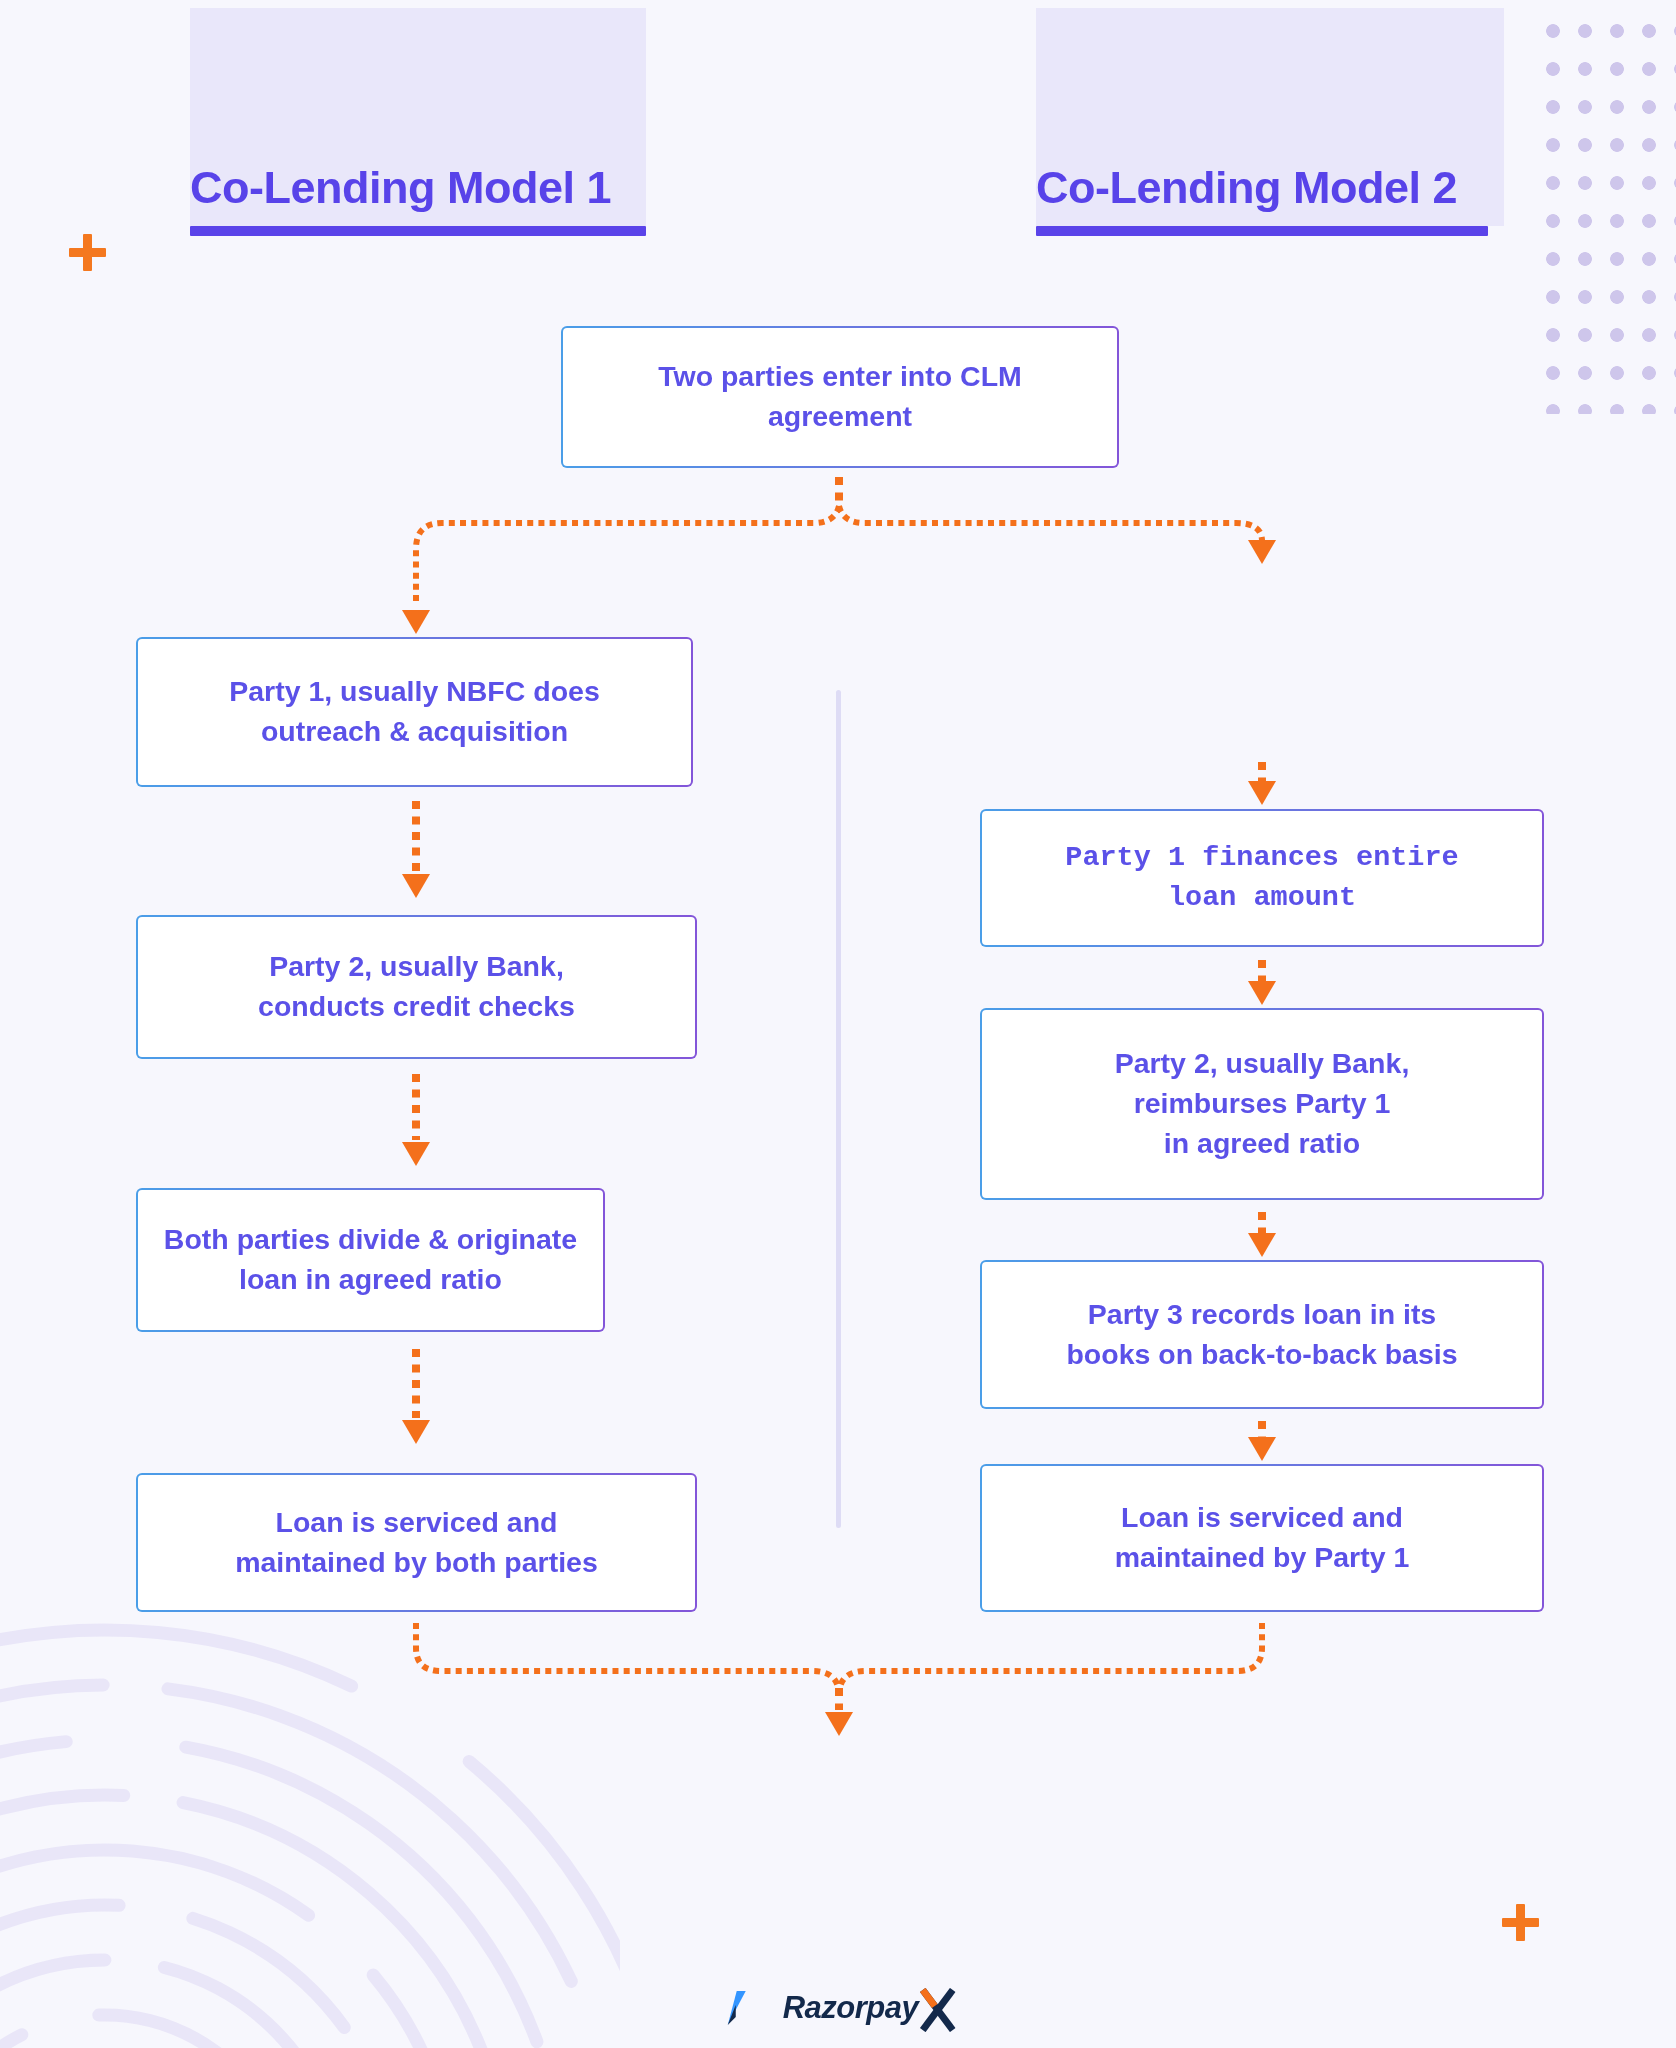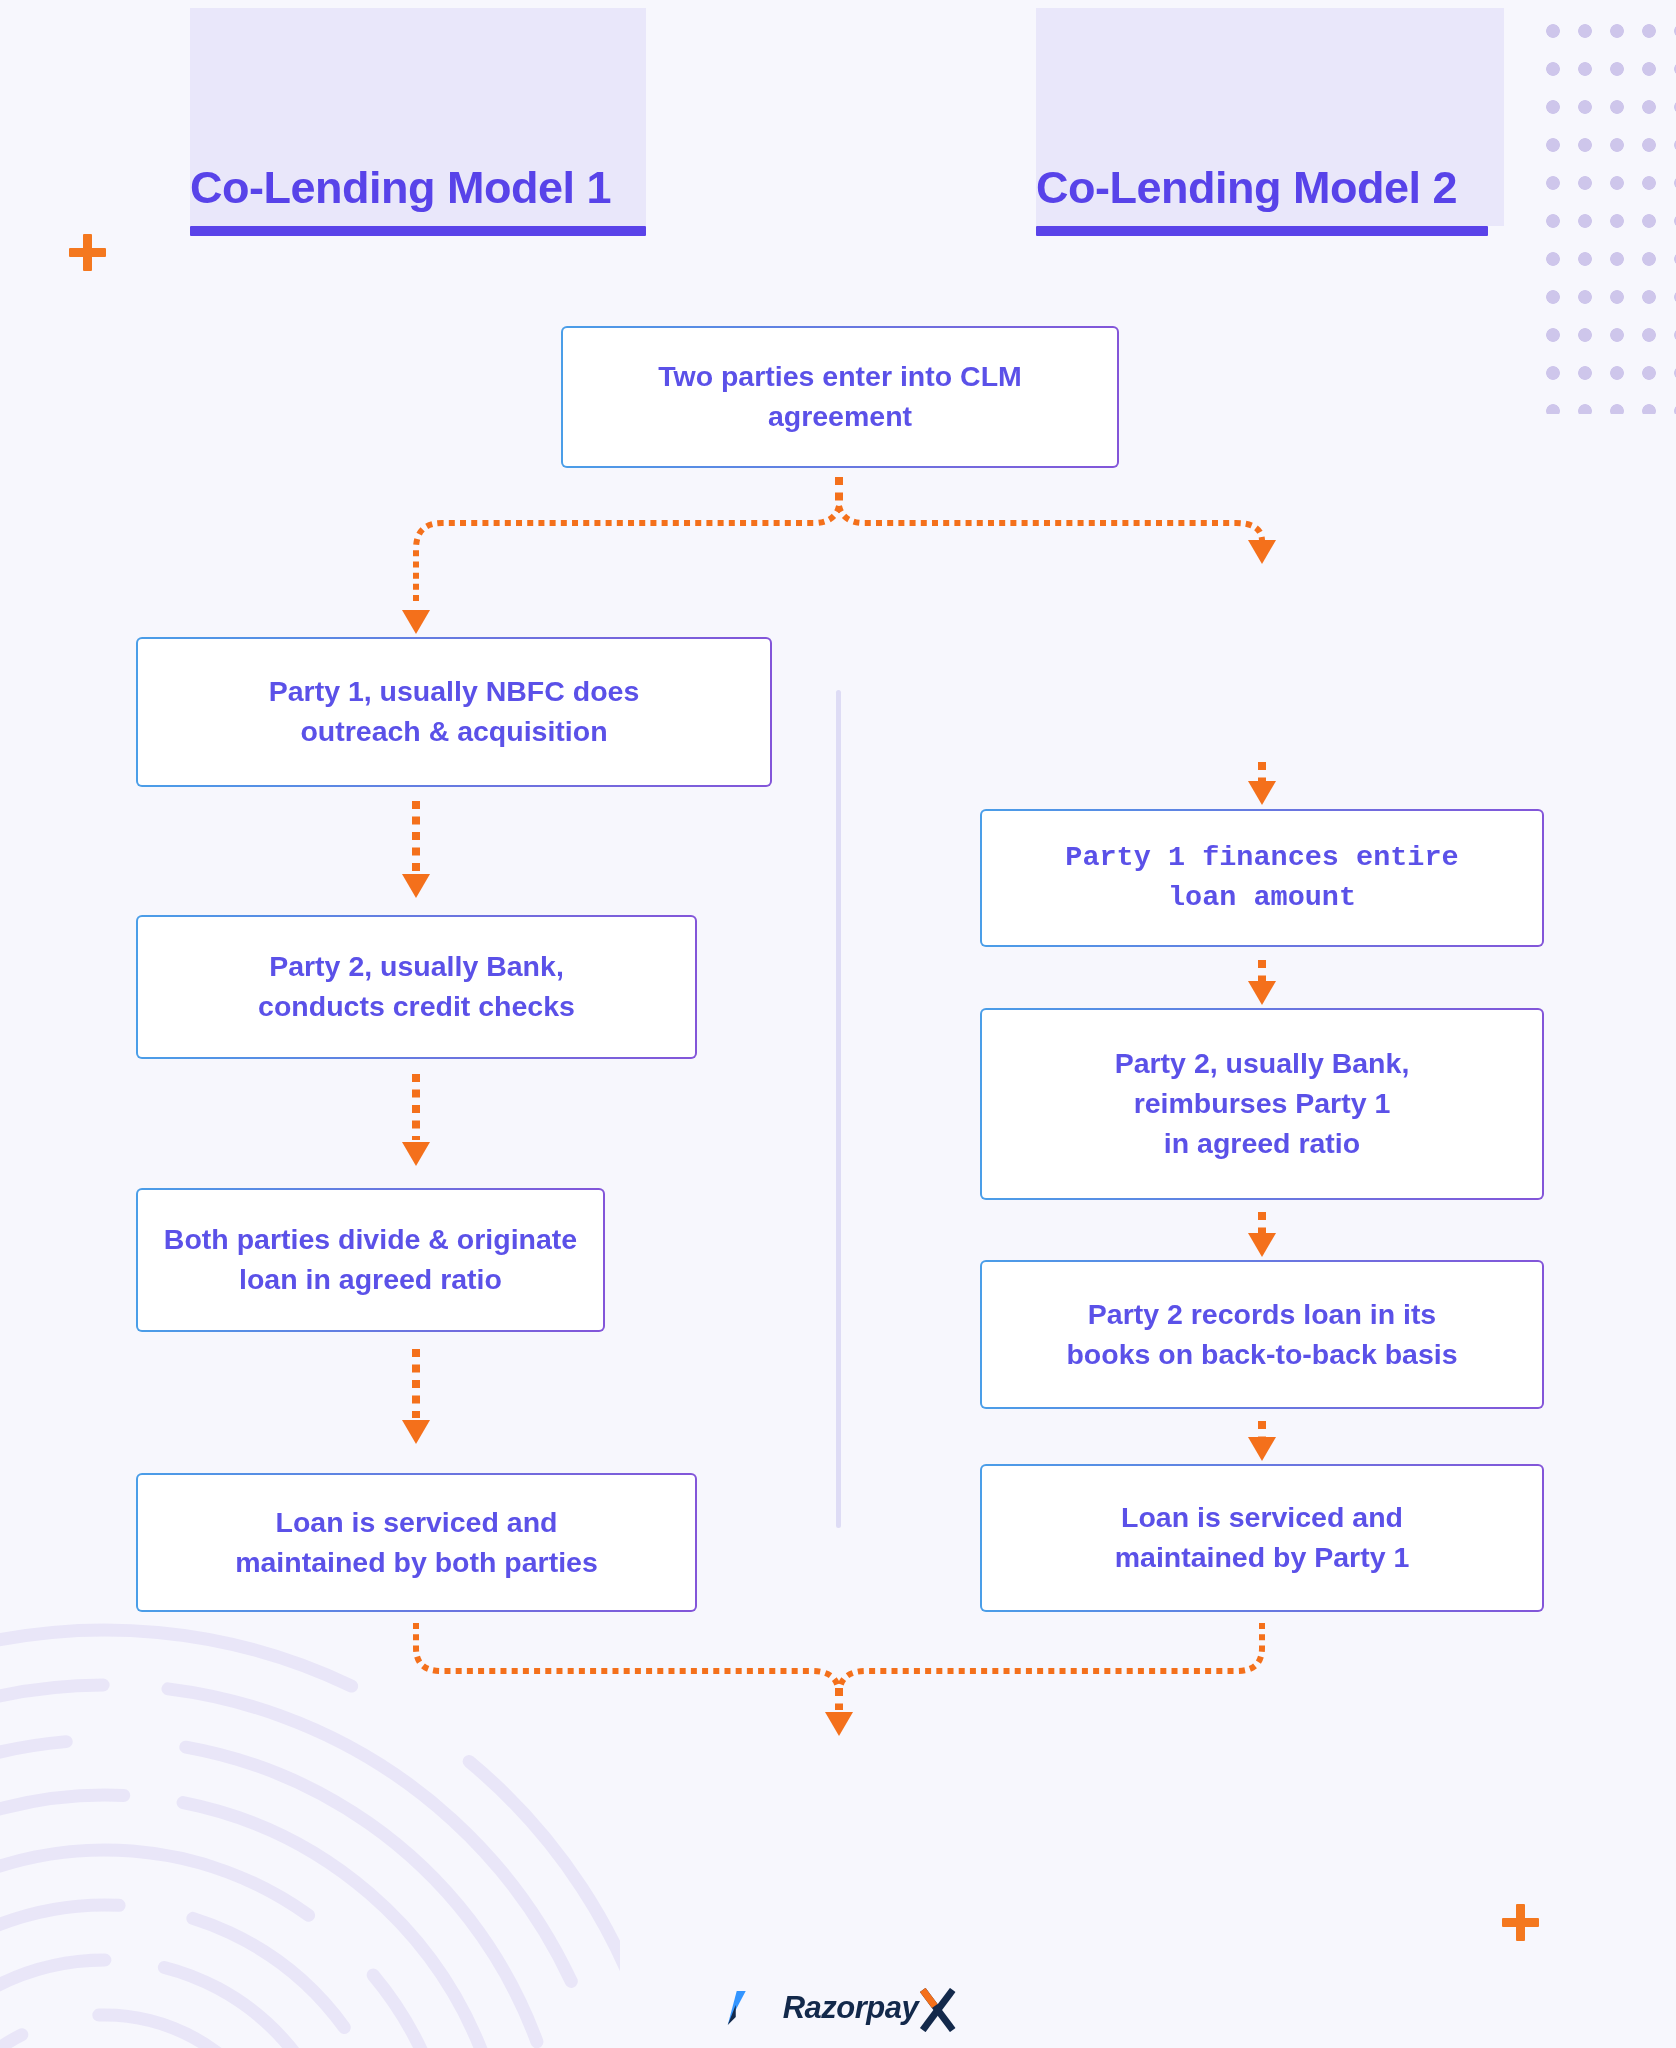--- a/index.html
+++ b/index.html
@@ -74,21 +74,21 @@
     background:linear-gradient(#ffffff,#ffffff) padding-box,
                linear-gradient(90deg,#4a9ee8,#8355d9) border-box;
     display:flex;align-items:center;justify-content:center;
     text-align:center;
     color:#5b51e8;
     font-size:28.5px;font-weight:bold;line-height:1.4;
     white-space:pre-line;
     box-sizing:border-box;
   }
   .node-start {left:561px; top:326px;  width:558px; height:142px;}
-  .node-m1-1  {left:136px; top:637px;  width:636px; height:150px;}
+  .node-m1-1  {left:136px; top:637px;  width:557px; height:150px;}
   .node-m1-2  {left:136px; top:915px;  width:561px; height:144px;}
   .node-m1-3  {left:136px; top:1188px; width:469px; height:144px;}
   .node-m1-4  {left:136px; top:1473px; width:561px; height:139px;}
   .node-m2-1  {left:980px; top:566px;  width:564px; height:184px;}
   .node-m2-2  {left:980px; top:809px;  width:564px; height:138px;font-family:Liberation Mono, monospace;}
   .node-m2-3  {left:980px; top:1008px; width:564px; height:192px;}
   .node-m2-4  {left:980px; top:1260px; width:564px; height:149px;}
   .node-m2-5  {left:980px; top:1464px; width:564px; height:148px;}
   .node-end   {left:561px; top:1740px; width:558px; height:150px;}
 
@@ -185,21 +185,21 @@
 conducts credit checks</div>
   <div class="node node-m1-3">Both parties divide &amp; originate
 loan in agreed ratio</div>
   <div class="node node-m1-4">Loan is serviced and
 maintained by both parties</div>
   <div class="node node-m2-2">Party 1 finances entire
 loan amount</div>
   <div class="node node-m2-3">Party 2, usually Bank,
 reimburses Party 1
 in agreed ratio</div>
-  <div class="node node-m2-4">Party 2 records loan in its
+  <div class="node node-m2-4">Party 3 records loan in its
 books on back-to-back basis</div>
   <div class="node node-m2-5">Loan is serviced and
 maintained by Party 1</div>
 
   <div class="logo">
     <svg class="logo-mark" width="26" height="38" viewBox="0 0 26 38">
       <polygon points="16,2 25,2 7,36" fill="#3395ff"></polygon>
       <polygon points="7,36 15,16 15,28" fill="#13294b"></polygon>
     </svg>
     <span class="logo-name">Razorpay</span>

